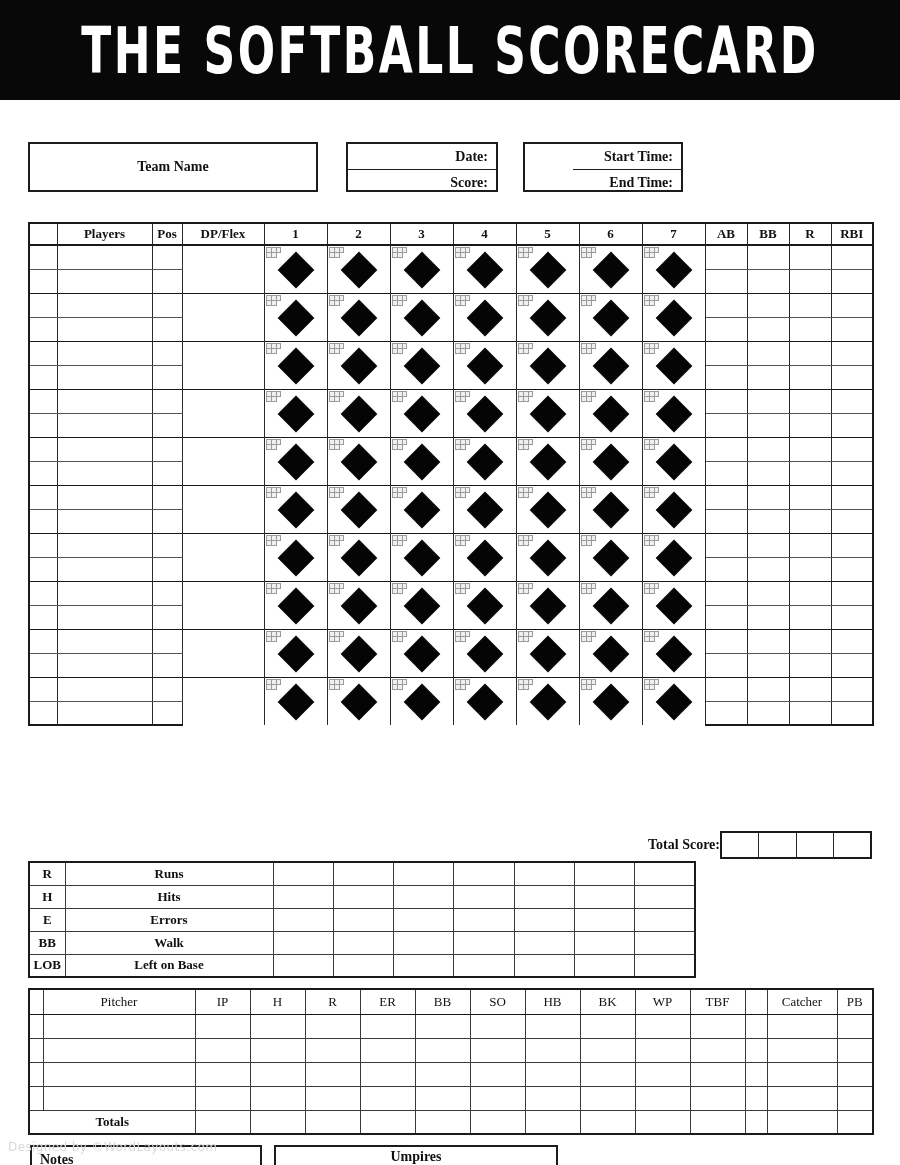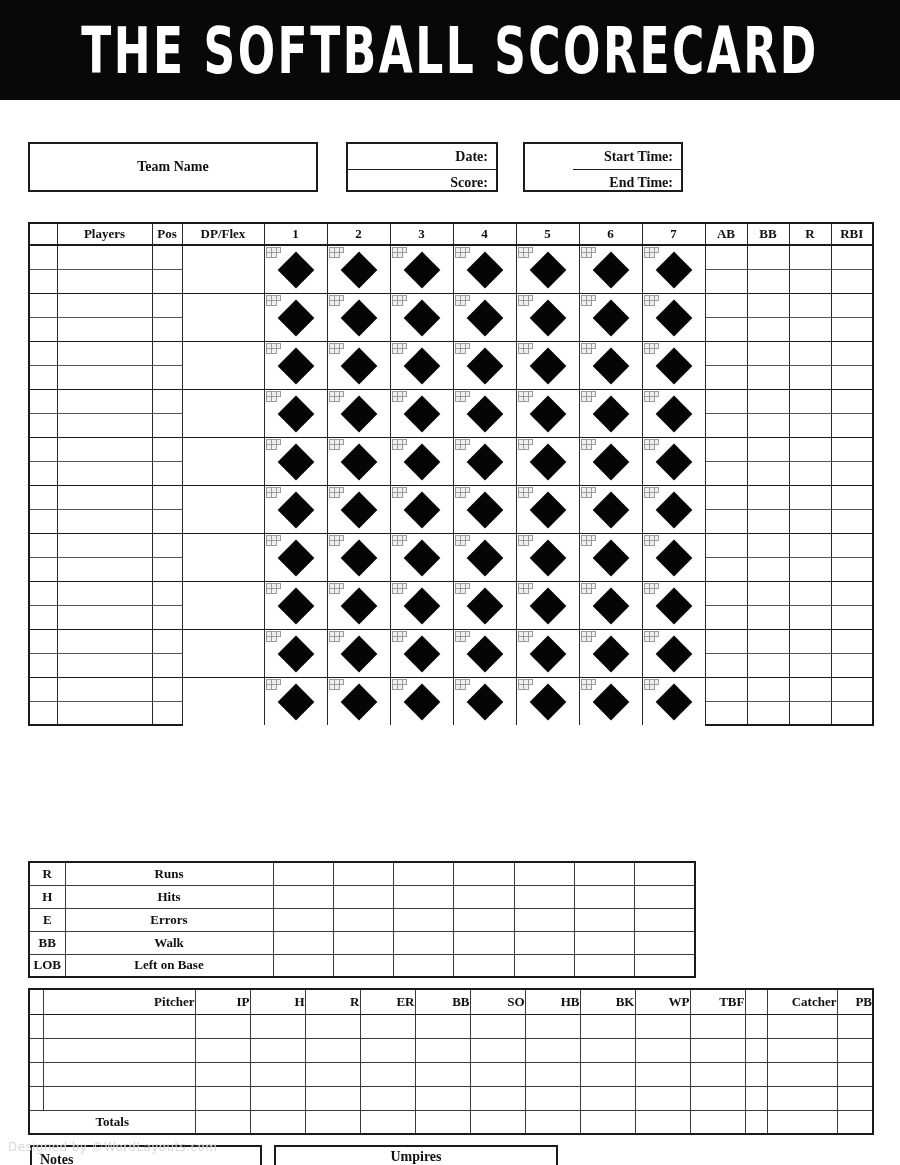--- a/index.html
+++ b/index.html
@@ -118,21 +118,21 @@
   #stats-table td.name { width:208px;margin-top:6px; }
 
   
   #pitch-table {
     position:absolute; left:28px; top:888px; width:844px; table-layout:fixed;
     border:2px solid #1a1a1a;
   }
   #pitch-table td, #pitch-table th {
     border:1px solid #3a3a3a; height:24px; font-size:13px; text-align:center;
   }
-  #pitch-table thead th { font-weight:bold; height:25px; border-bottom:1.6px solid #1a1a1a;text-align:right; }
+  #pitch-table thead th { font-weight:normal; height:25px; border-bottom:1.6px solid #1a1a1a; }
   #pitch-table td.spacer, #pitch-table th.spacer { width:22px; }
   #pitch-table td.tick, #pitch-table th.tick { width:14px; }
   #pitch-table .totals-cell { font-weight:bold; }
 
   
   #notes-box {
     position:absolute; left:30px; top:1045px; width:232px; height:60px;
     border:2px solid #1c1c1c; background:#fff;
   }
   #notes-label { padding:5px 8px; font-size:14px; font-weight:bold; }
@@ -1383,20 +1383,33 @@
             <td></td>
             <td class=""></td>
             <td class=""></td>
             <td class=""></td>
             <td class="col-edge-r"></td>
           </tr>
         </tbody>
     </table>
   </div>
 
+  <div id="total-row">
+    <div id="total-label">Total Score:</div>
+    <table id="total-cells">
+      <tbody>
+          <tr id="total-cells-row">
+            <td></td>
+            <td></td>
+            <td></td>
+            <td></td>
+          </tr>
+        </tbody>
+    </table>
+  </div>
 
   <table id="stats-table">
     <tbody id="stats-body">
         <tr>
           <td class="abbr">R</td>
           <td class="name">Runs</td>
           <td></td>
           <td></td>
           <td></td>
           <td></td>

